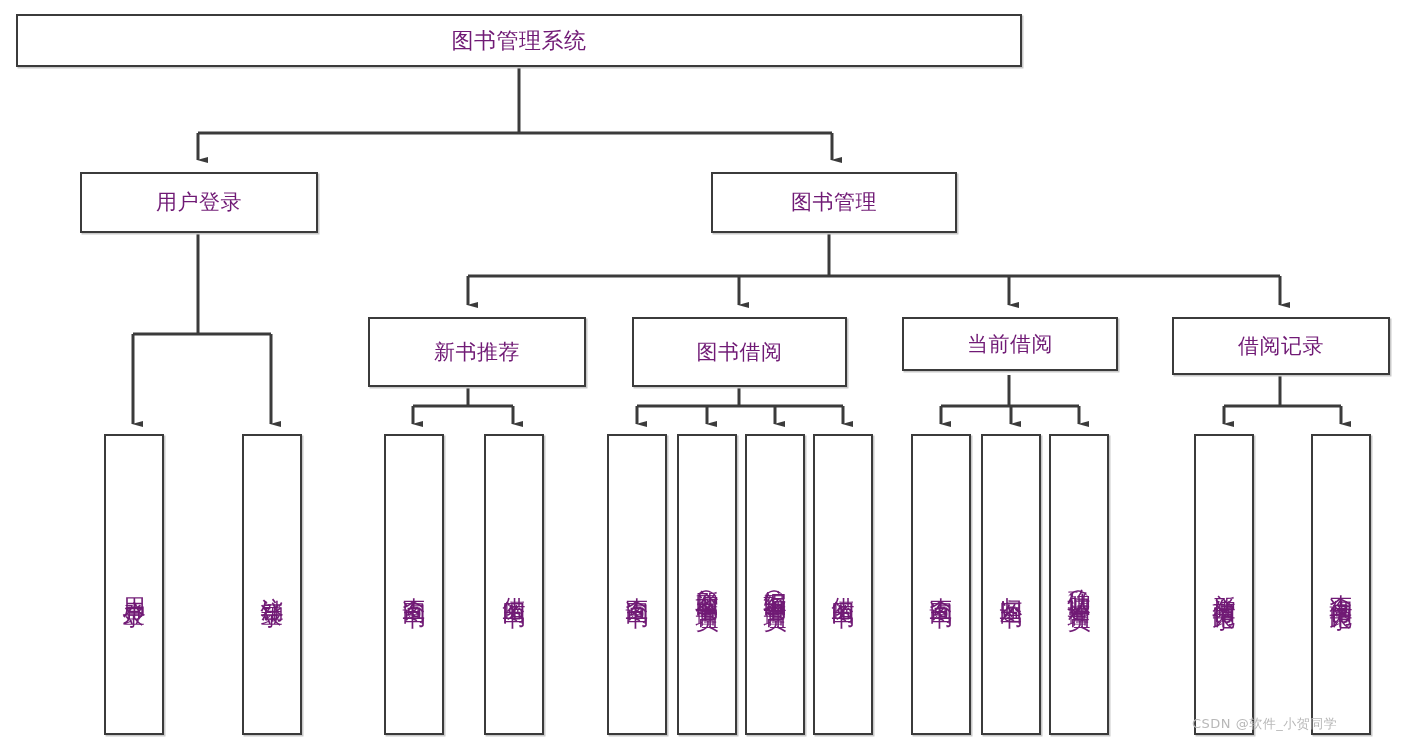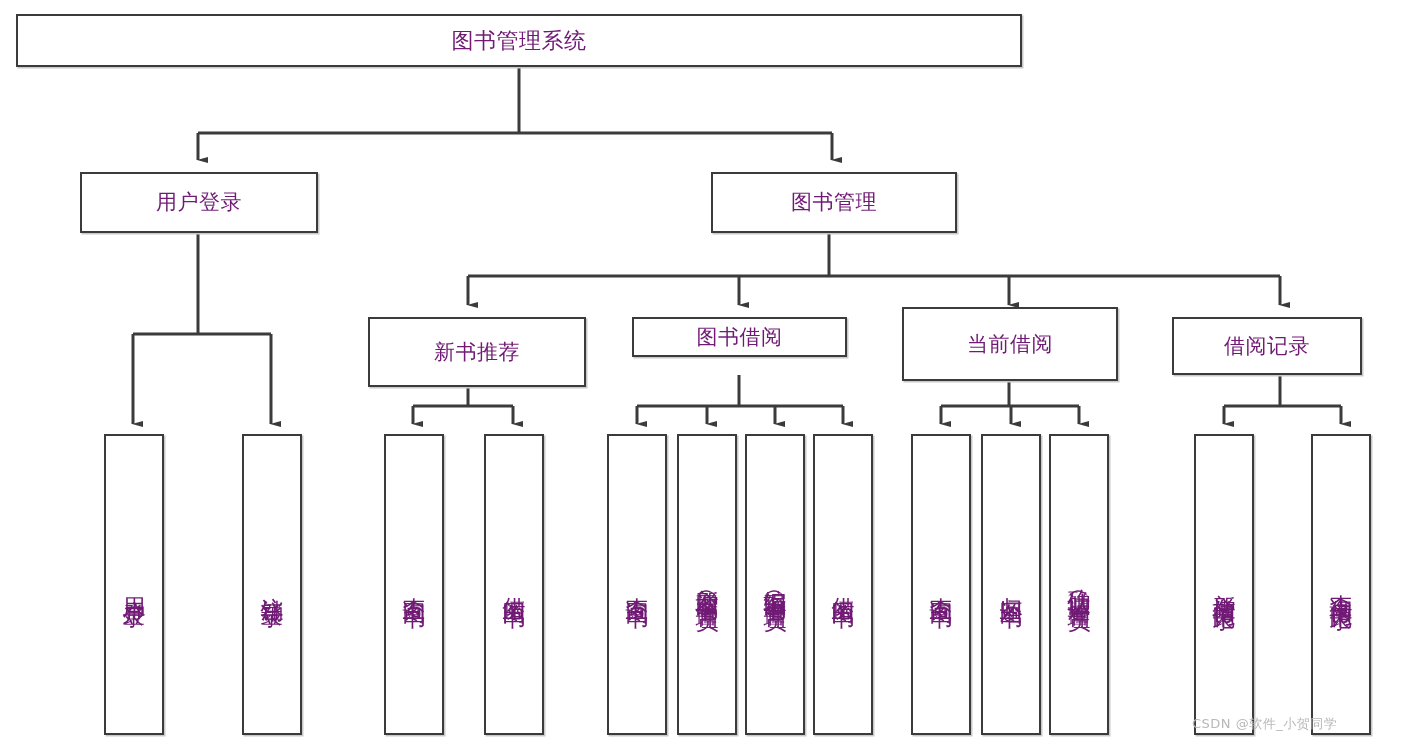--- a/index.html
+++ b/index.html
@@ -131,29 +131,29 @@
   </div>
 
   <div class="node h" style="left:711px; top:172px; width:246px; height:61px;">
     <span class="label">图书管理</span>
   </div>
 
   <div class="node h" style="left:360px; top:317px; width:218px; height:70px;margin-left:8px;">
     <span class="label">新书推荐</span>
   </div>
 
-  <div class="node h" style="left:632px; top:317px; width:215px; height:40px;">
+  <div class="node h" style="left:632px; top:317px; width:215px; height:70px;">
     <span class="label">图书借阅</span>
   </div>
 
-  <div class="node h" style="left:902px; top:307px; width:216px; height:74px;">
+  <div class="node h" style="left:902px; top:317px; width:216px; height:54px;">
     <span class="label">当前借阅</span>
   </div>
 
-  <div class="node h" style="left:1172px; top:317px; width:190px; height:58px;">
+  <div class="node h" style="left:1172px; top:317px; width:218px; height:58px;">
     <span class="label">借阅记录</span>
   </div>
 
   <div class="node v" style="left:104px; top:434px; width:60px; height:301px;">
     <span class="label">用户登录</span>
   </div>
 
   <div class="node v" style="left:242px; top:434px; width:60px; height:301px;">
     <span class="label">注销登录</span>
   </div>

